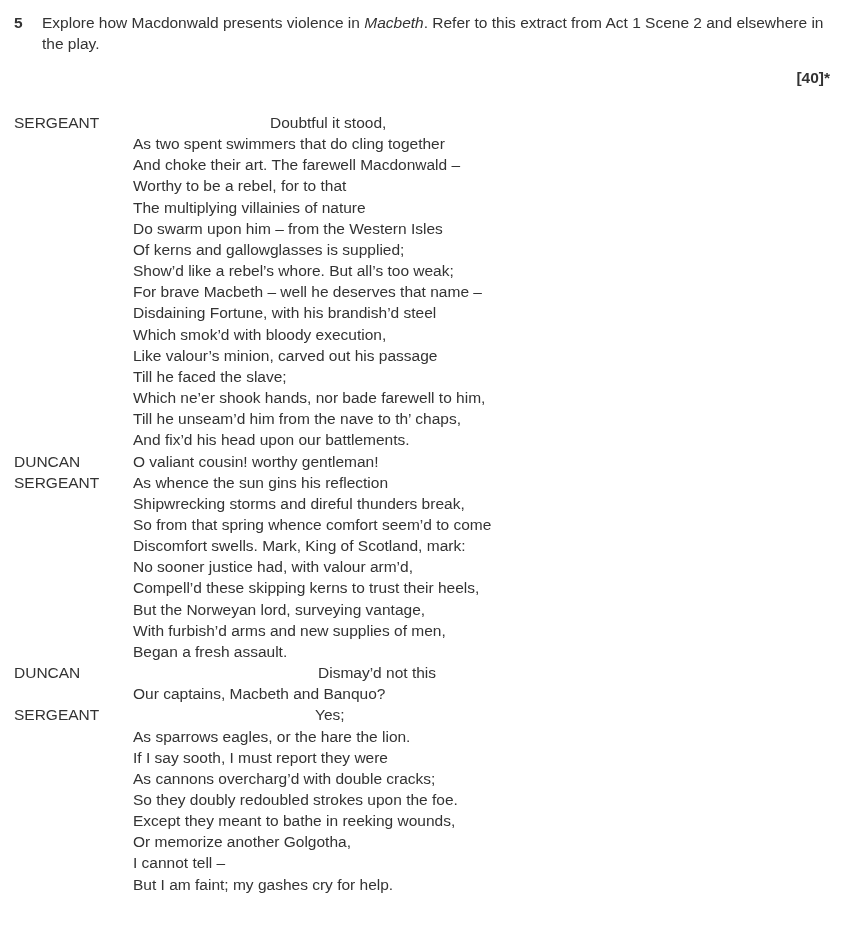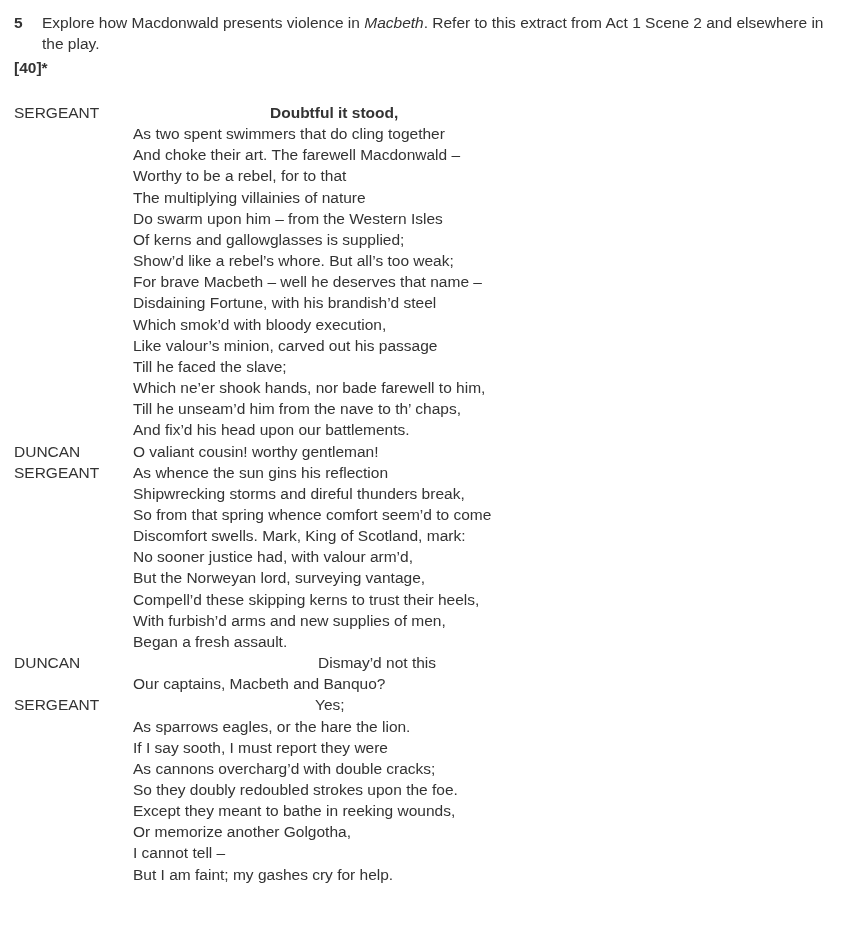--- a/index.html
+++ b/index.html
@@ -29,23 +29,23 @@
     width: 28px;
     flex: 0 0 28px;
   }
   .q-text {
     max-width: 792px;
   }
   .q-text .italic {
     font-style: italic;
   }
   .marks-row {
-    text-align: left;
+    text-align: right;
     font-weight: bold;
-    margin-top: 3px;
+    margin-top: 13px;
     padding-right: 0px;
   }
   .intro {
     margin-top: 14px;
   }
   .dialogue {
     margin-top: 24px;
     line-height: 21.15px;
   }
   .dline {
@@ -70,21 +70,21 @@
     <div class="q-number">5</div>
     <div class="q-text"><span>Explore how Macdonwald presents violence in </span><span class="italic">Macbeth</span><span>. Refer to this extract from Act 1 Scene 2 and elsewhere in the play.</span></div>
   </div>
 
   <div class="marks-row">[40]*</div>
 
 
   <div class="dialogue">
       <div class="dline">
         <div class="speaker">SERGEANT</div>
-        <div class="text" style="padding-left: 137px; font-weight: bold;">Doubtful it stood,</div>
+        <div class="text" style="padding-left: 137px;">Doubtful it stood,</div>
       </div>
       <div class="dline">
         <div class="speaker"></div>
         <div class="text">As two spent swimmers that do cling together</div>
       </div>
       <div class="dline">
         <div class="speaker"></div>
         <div class="text">And choke their art. The farewell Macdonwald –</div>
       </div>
       <div class="dline">
@@ -158,25 +158,25 @@
       <div class="dline">
         <div class="speaker"></div>
         <div class="text">Discomfort swells. Mark, King of Scotland, mark:</div>
       </div>
       <div class="dline">
         <div class="speaker"></div>
         <div class="text">No sooner justice had, with valour arm’d,</div>
       </div>
       <div class="dline">
         <div class="speaker"></div>
+        <div class="text">Compell’d these skipping kerns to trust their heels,</div>
+      </div>
+      <div class="dline">
+        <div class="speaker"></div>
         <div class="text">But the Norweyan lord, surveying vantage,</div>
-      </div>
-      <div class="dline">
-        <div class="speaker"></div>
-        <div class="text">Compell’d these skipping kerns to trust their heels,</div>
       </div>
       <div class="dline">
         <div class="speaker"></div>
         <div class="text">With furbish’d arms and new supplies of men,</div>
       </div>
       <div class="dline">
         <div class="speaker"></div>
         <div class="text">Began a fresh assault.</div>
       </div>
       <div class="dline">

